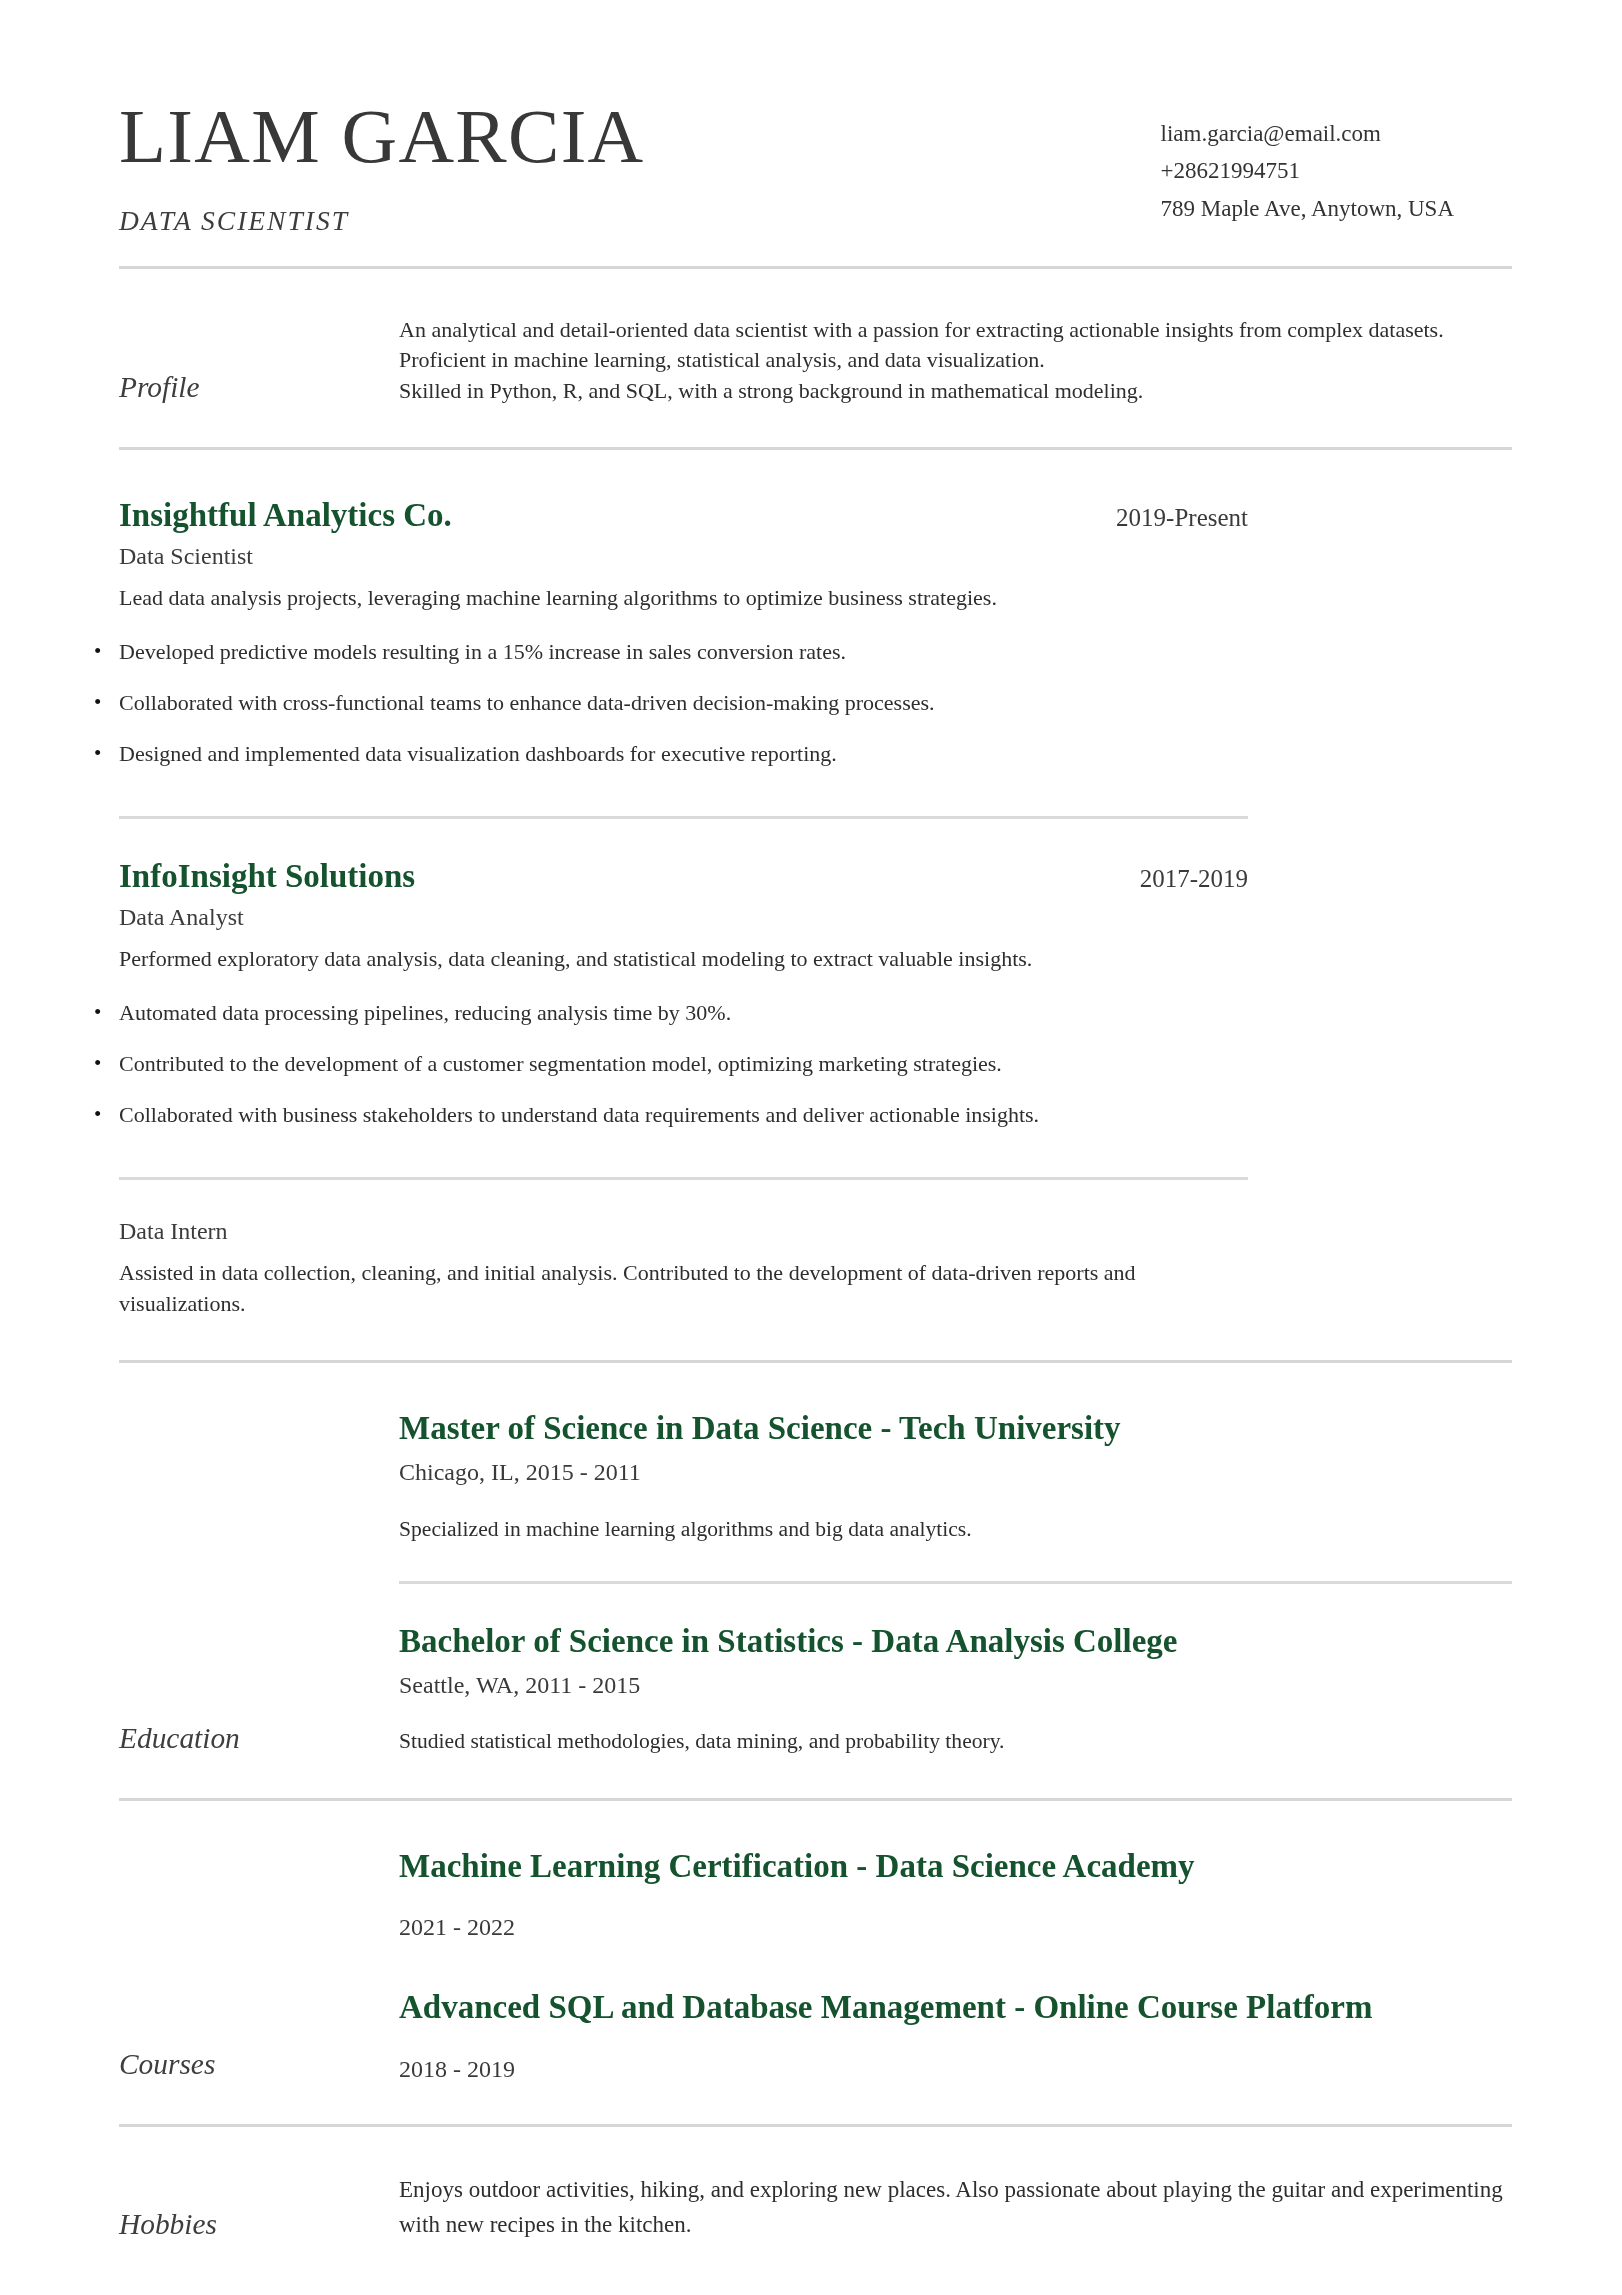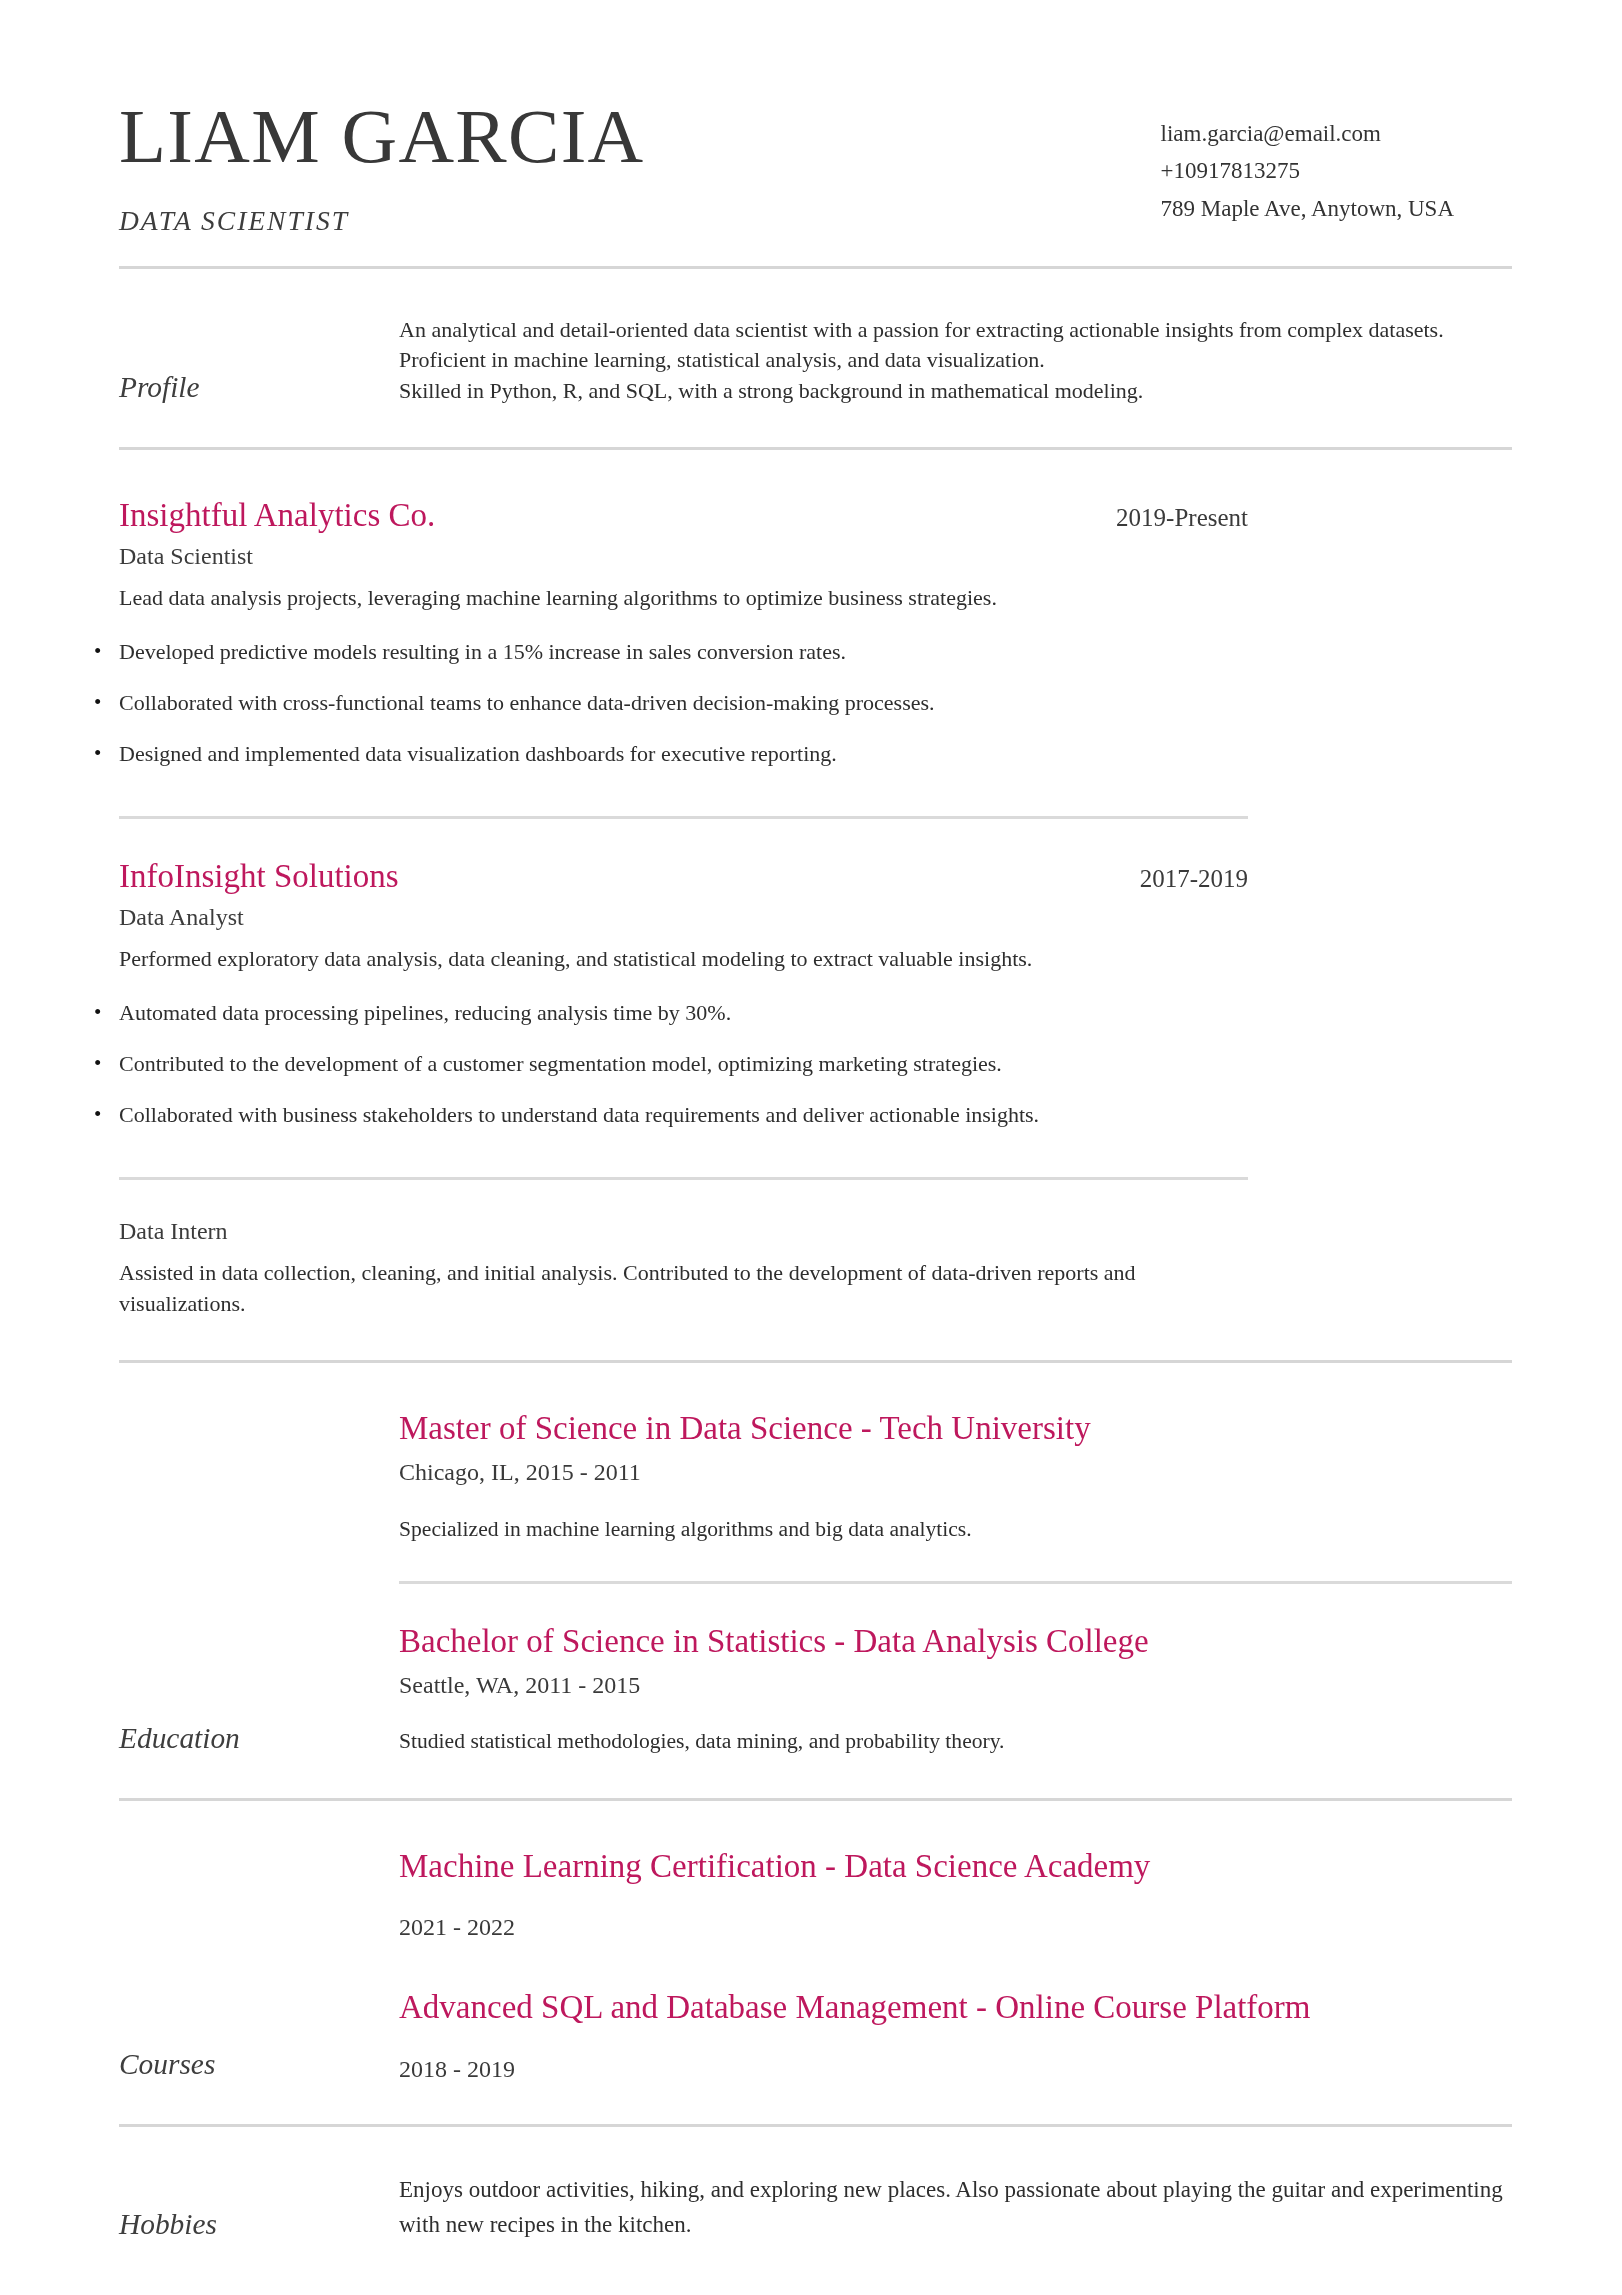--- a/index.html
+++ b/index.html
@@ -67,23 +67,23 @@
 
   
   .body-text { margin: 0; font-size: 22px; line-height: 1.35; color: #2e2e2e; }
   .body-text + .body-text { margin-top: 1.3px; }
 
   
   .entry-head { display: flex; justify-content: space-between; align-items: baseline; }
   .entry-title {
     margin: 0;
     font-size: 33px;
-    font-weight: 400;
+    font-weight: 700;
     line-height: 1.2;
-    color: #be185d;
+    color: #14532d;
   }
   .entry-dates { font-size: 25px; color: #3a3a3a; white-space: nowrap; }
   .entry-role { margin-top: 7.9px; font-size: 24px; color: #3c3c3c; }
   .entry-summary { margin: 12px 0 0 0; font-size: 22px; line-height: 1.42; color: #2e2e2e; }
 
   .bullets { list-style: none; margin: 13px 0 0 0; padding: 0; }
   .bullets li { display: flex; align-items: flex-start; padding: 9.8px 0; }
   .bullet-dot { flex: none; width: 25px; margin-left: -25px; font-size: 21px; line-height: 1.45; color: #111; }
   .bullet-text { flex: 1; font-size: 22px; line-height: 1.42; color: #2e2e2e; }
 
@@ -98,21 +98,21 @@
 
 <div class="page">
 
   <header class="header">
     <div>
       <h1 class="person-name">LIAM GARCIA</h1>
       <div class="person-title">DATA SCIENTIST</div>
     </div>
     <div class="contact">
       <div>liam.garcia@email.com</div>
-      <div>+10917813275</div>
+      <div>+28621994751</div>
       <div>789 Maple Ave, Anytown, USA</div>
     </div>
   </header>
 
   <div class="divider full"></div>
 
   <section class="row">
     <div class="label">
       <span>Profile</span>
     </div>

